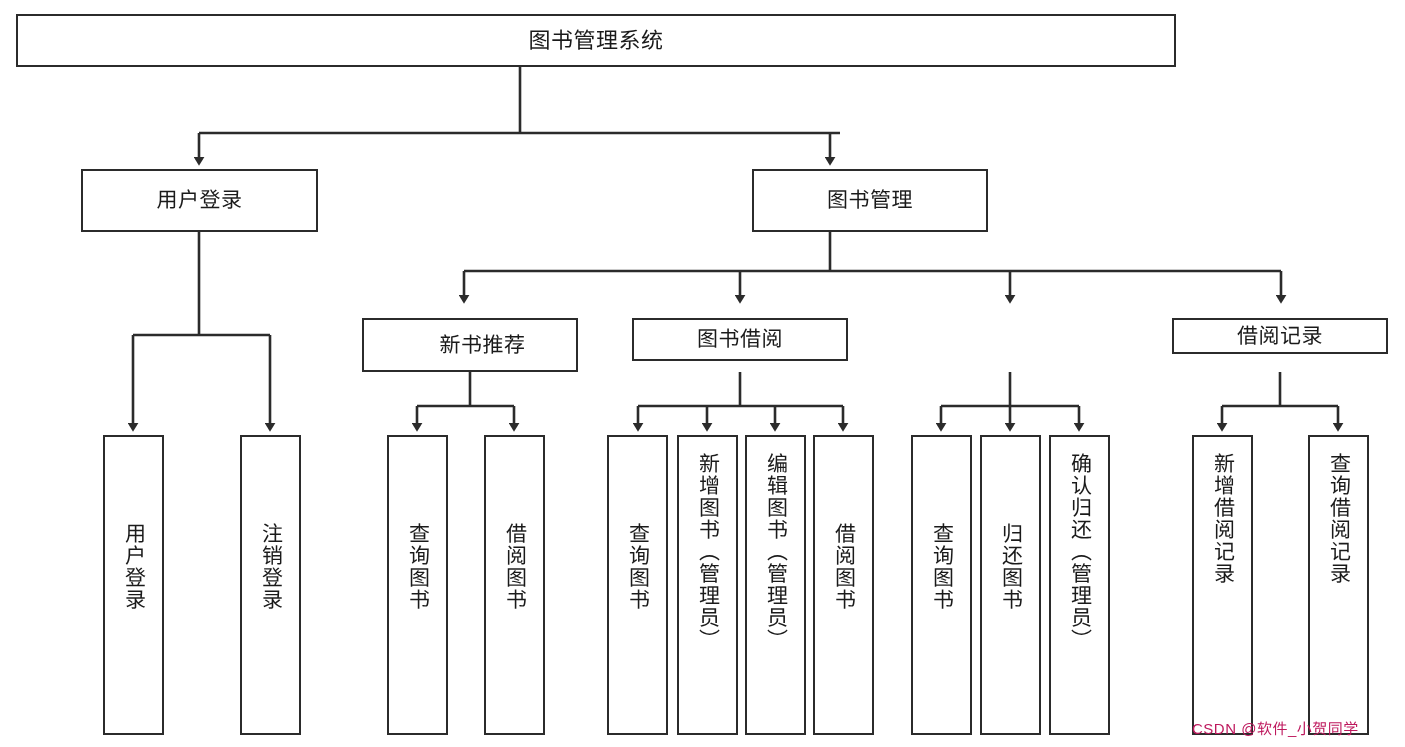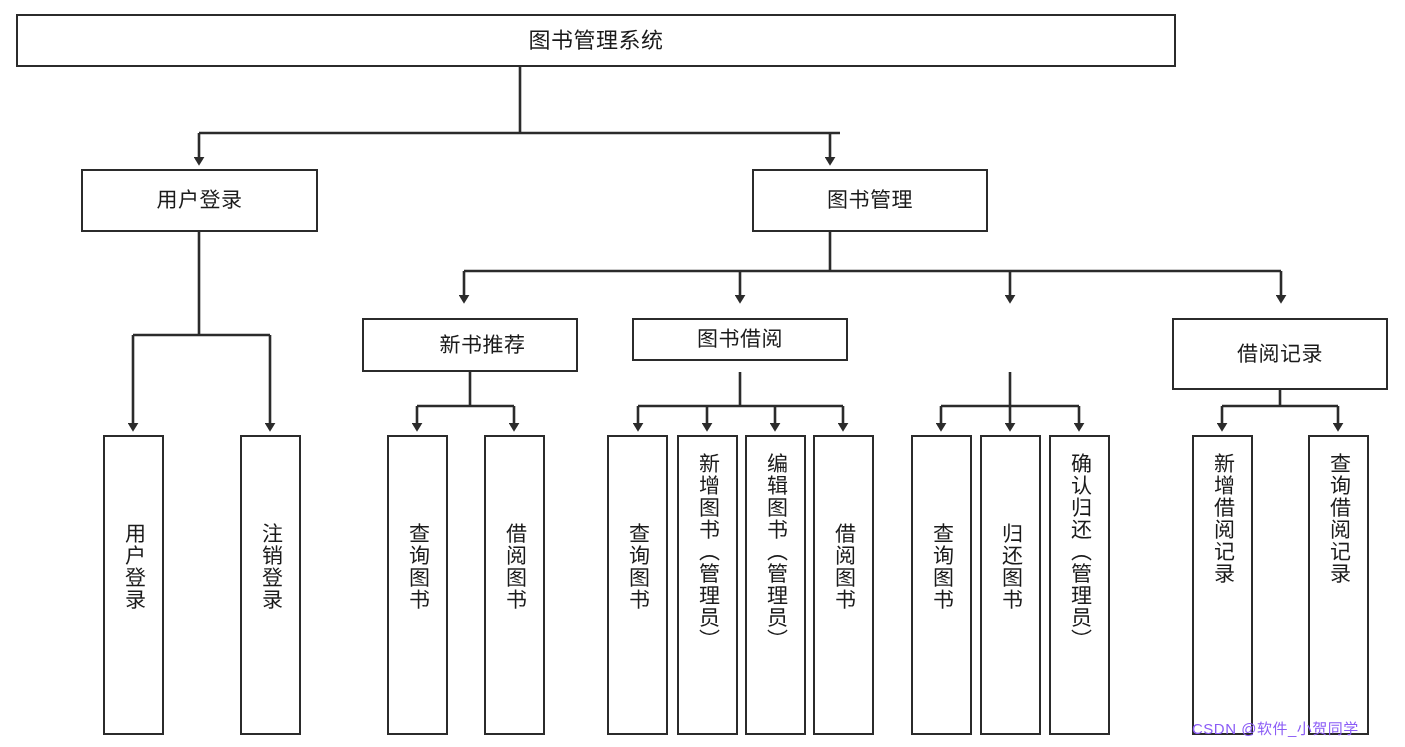--- a/index.html
+++ b/index.html
@@ -62,21 +62,21 @@
   #edge-layer {
     position: absolute;
     top: 0;
     left: 0;
     width: 1405px;
     height: 747px;
     pointer-events: none;
   }
   .watermark {
     position: absolute;
-    color: #8b5cf6;
+    color: #be185d;
     font-size: 15px;
     white-space: nowrap;
     letter-spacing: 0.5px;
   }
 </style>
 </head>
 <body>
 
 <div id="diagram-root">
 
@@ -140,21 +140,21 @@
   <div class="node horizontal" style="left:712px; top:169px; width:236px; height:63px;margin-left:40px;">
     <span class="node-label">图书管理</span>
   </div>
 
   <div class="node horizontal" style="left:362px; top:318px; width:216px; height:54px;padding-left:25px;">
     <span class="node-label">新书推荐</span>
   </div>
   <div class="node horizontal" style="left:632px; top:318px; width:216px; height:43px;">
     <span class="node-label">图书借阅</span>
   </div>
-  <div class="node horizontal" style="left:1172px; top:318px; width:216px; height:72px;">
+  <div class="node horizontal" style="left:1172px; top:318px; width:216px; height:36px;">
     <span class="node-label">借阅记录</span>
   </div>
 
   <div class="node vertical mid" style="left:103px; top:435px; width:61px; height:300px;">
     <span class="node-label">用户登录</span>
   </div>
   <div class="node vertical mid" style="left:240px; top:435px; width:61px; height:300px;">
     <span class="node-label">注销登录</span>
   </div>
 

